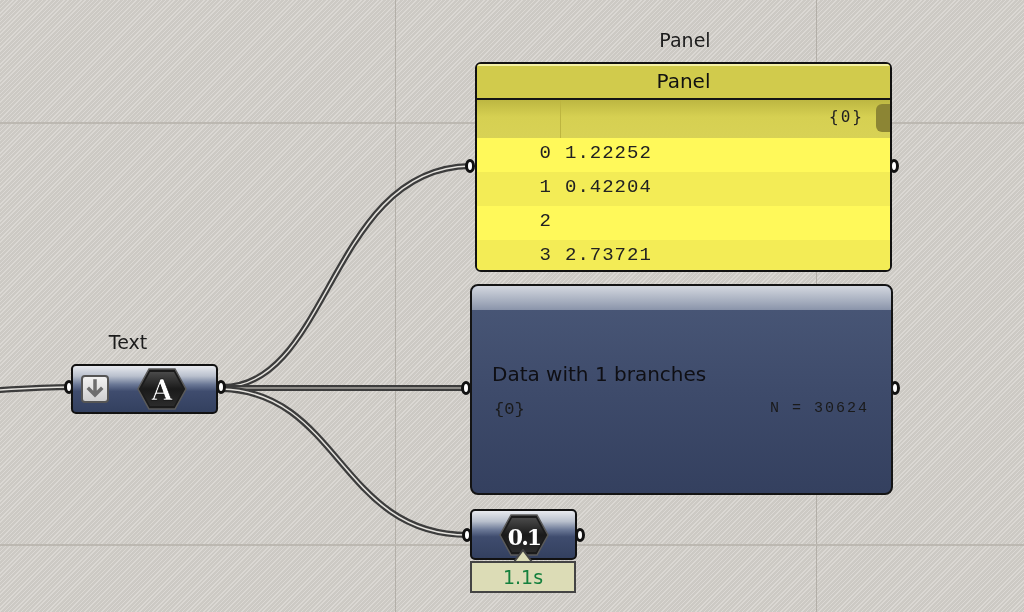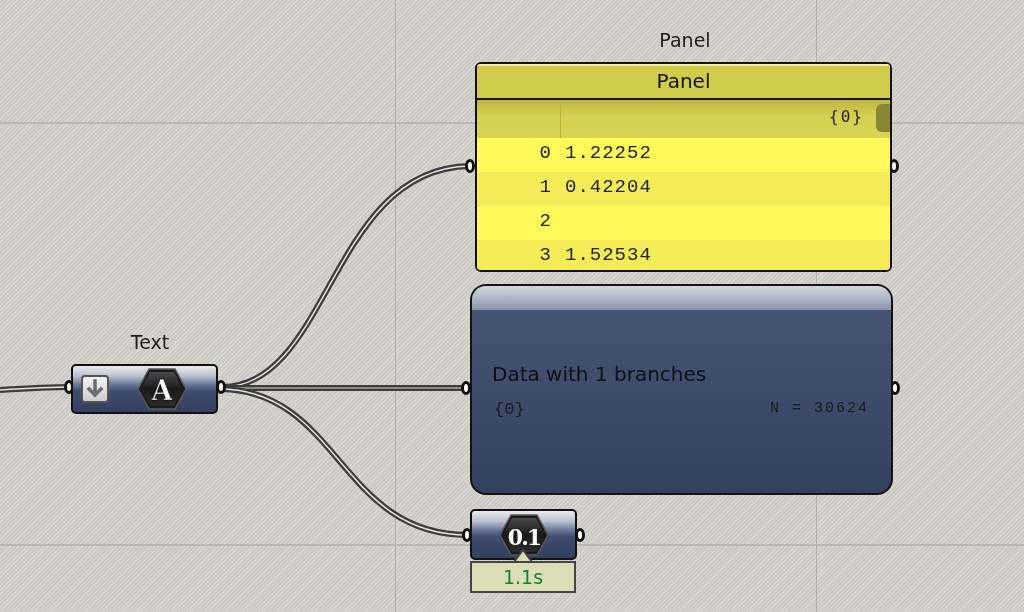--- a/index.html
+++ b/index.html
@@ -24,21 +24,21 @@
   .panel-sub .path { position:absolute; right:26px; top:7px; font-family:"DejaVu Sans Mono", monospace; font-size:16px; color:#222; letter-spacing:2px; }
   .panel-sub .scroll { position:absolute; right:0px; top:4px; width:14px; height:28px; border-radius:6px 0 0 6px; background:#8c8534; }
   .panel-div { position:absolute; left:83px; top:36px; bottom:0; width:1px; background:#bdb540; }
   .row { height:34px; position:relative; font-family:"Liberation Mono", monospace; font-size:19px; color:#222; line-height:30px; }
   .row:nth-child(odd) { background:#fff95a; }
   .row:nth-child(even) { background:#f3ec56; }
   .row .idx { position:absolute; right:339px; width:40px; text-align:right; }
   .row .val { position:absolute; left:88px; letter-spacing:1px; }
 
   
-  .viewer { position:absolute; left:470px; top:284px; width:423px; height:211px; border:2px solid #141414; border-radius:16px; box-sizing:border-box; overflow:hidden;
+  .viewer { position:absolute; left:470px; top:284px; width:423px; height:211px; border:2px solid #141414; border-radius:8px; box-sizing:border-box; overflow:hidden;
     background:linear-gradient(#4a5878, #3e4b6b 50%, #34405f); }
   .viewer-top { height:24px; background:linear-gradient(#d3d7df, #a8b0c0 60%, #8a94aa); }
   .viewer .title { position:absolute; left:20px; top:76px; font-size:20px; color:#0f0f14; }
   .viewer .path { position:absolute; left:22px; top:114px; font-family:"Liberation Mono", monospace; font-size:17px; color:#1a1a1a; }
   .viewer .count { position:absolute; right:22px; top:114px; font-family:"Liberation Mono", monospace; font-size:15px; color:#1a1a1a; letter-spacing:2px; }
 
   
   .param { position:absolute; border:2px solid #111; border-radius:5px; box-sizing:border-box; overflow:hidden;
     background:linear-gradient(#e8eaef 0%, #b9c0cd 22%, #6b7896 40%, #3f4c6e 55%, #33405f 100%); }
   .hex { position:absolute; }
@@ -92,35 +92,35 @@
     </div>
     <div class="row">
       <span class="idx">1</span>
       <span class="val">0.42204</span>
     </div>
     <div class="row">
       <span class="idx">2</span>
     </div>
     <div class="row">
       <span class="idx">3</span>
-      <span class="val">1.52534</span>
+      <span class="val">2.73721</span>
     </div>
   </div>
 </div>
 
 <div class="grip" style="left:461px; top:381px;"></div>
 <div class="grip" style="left:890px; top:381px;"></div>
 <div class="viewer">
   <div class="viewer-top"></div>
   <div class="title">Data with 1 branches</div>
   <div class="path">{0}</div>
   <div class="count">N = 30624</div>
 </div>
 
-<div class="label" style="left:100px; top:331px; width:100px;">Text</div>
+<div class="label" style="left:78px; top:331px; width:100px;">Text</div>
 <div class="grip" style="left:64px; top:380px;"></div>
 <div class="grip" style="left:216px; top:380px;"></div>
 <div class="param" style="left:71px; top:364px; width:147px; height:50px;">
   <div class="down-btn">
     <svg width="24" height="24" viewBox="0 0 24 24" style="position:absolute;left:0;top:0">
       <path d="M12 4 V17 M6 12 L12 18 L18 12" stroke="#6d6d6d" stroke-width="3.5" fill="none" stroke-linecap="square"></path>
     </svg>
   </div>
   <svg class="hex" style="left:64px; top:1px;" width="50" height="44" viewBox="0 0 50 44">
     <polygon points="12,2 38,2 49,22 38,42 12,42 1,22" fill="#1b1b1b" stroke="#5a5a5a" stroke-width="1.5"></polygon>

